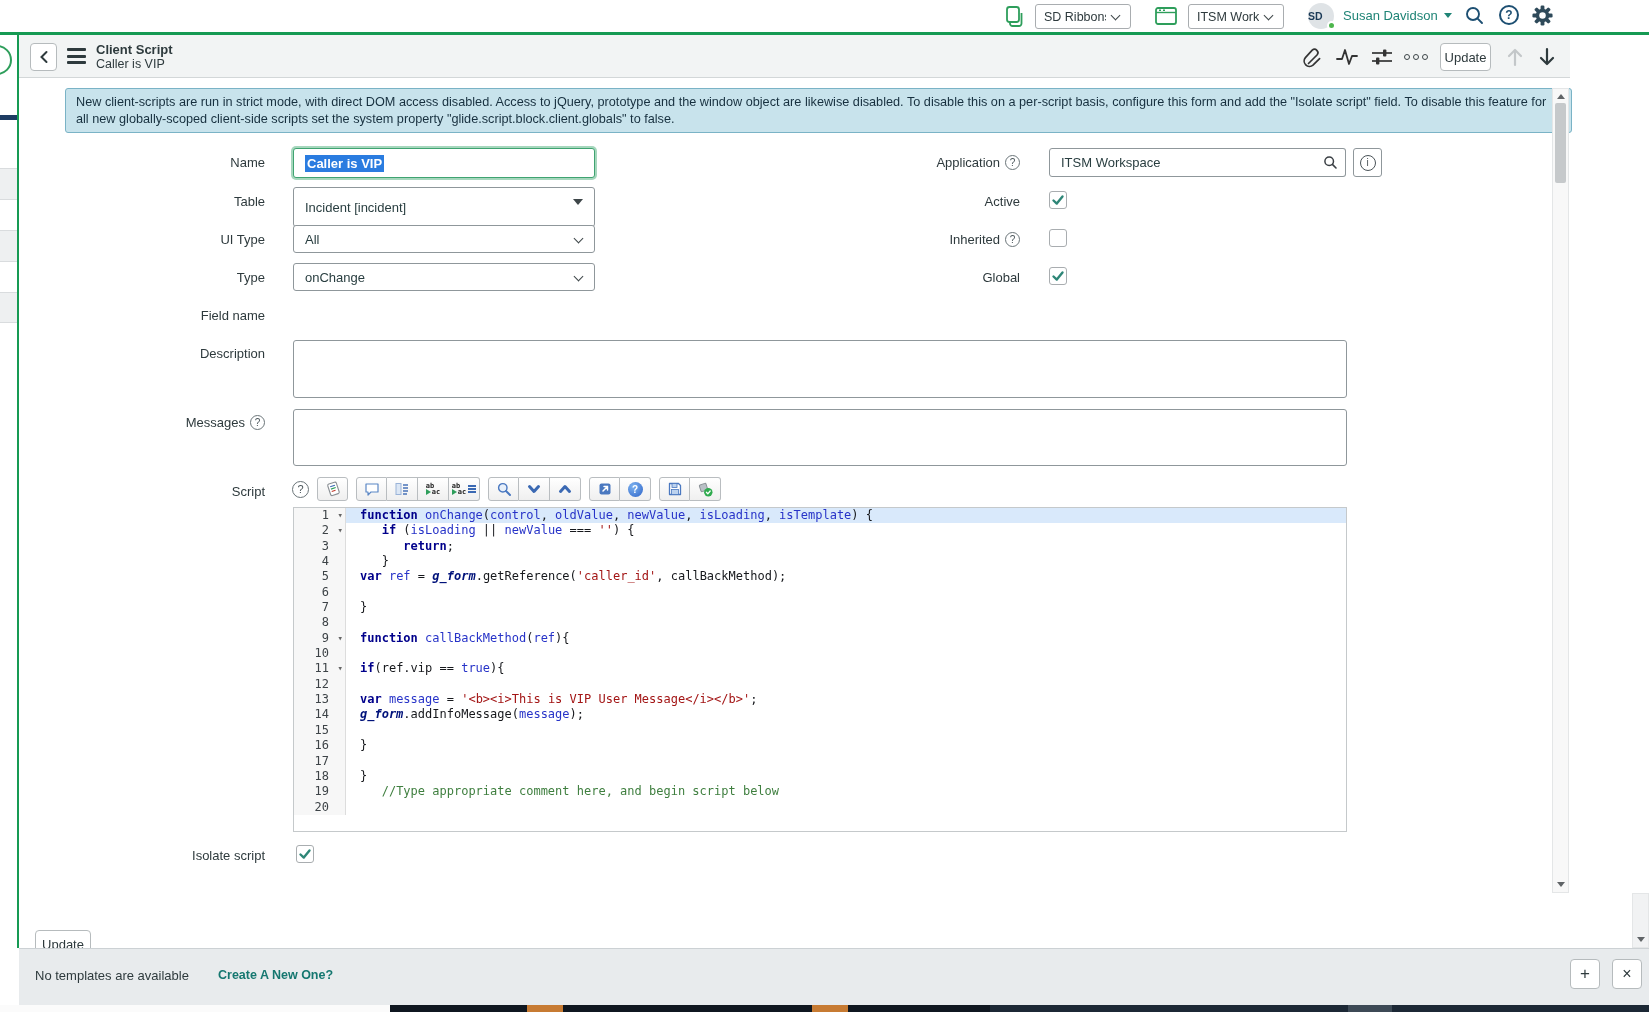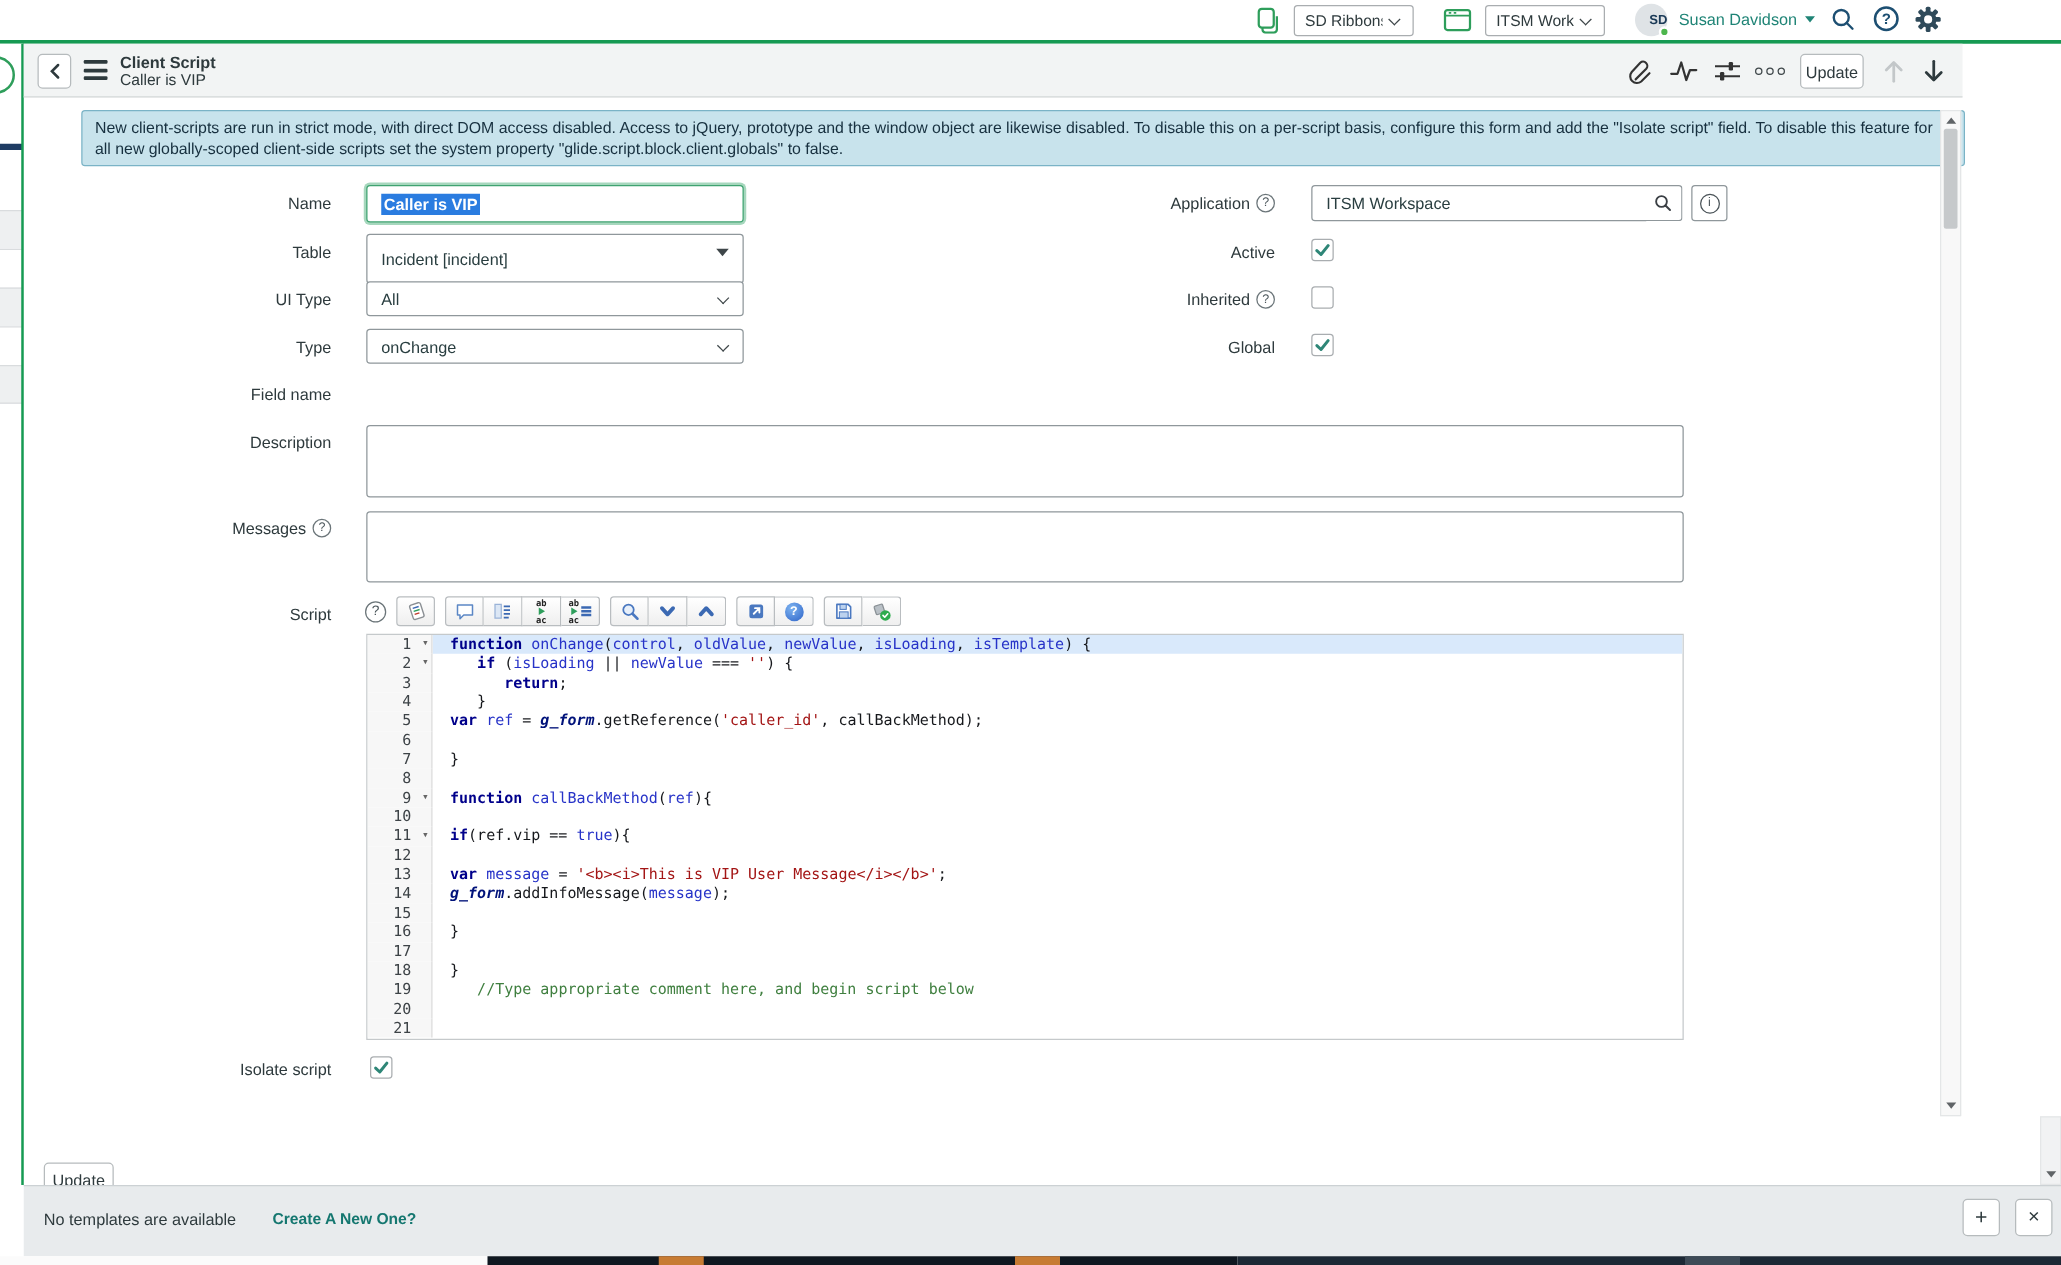--- a/index.html
+++ b/index.html
@@ -10,21 +10,21 @@
 
   
   .topbar { position:absolute; left:0; top:0; width:1649px; height:32px; background:#fff; }
   .sel { position:absolute; top:4px; height:25px; border:1px solid #a9adb0; border-radius:3px; background:#fff;
          display:flex; align-items:center; padding:0 8px; font-size:12.5px; color:#2e3a3d; cursor:pointer; }
   .sel .sel-label { display:inline-block; width:62px; overflow:hidden; white-space:nowrap; }
   .chev { width:7px; height:7px; border-right:1.6px solid #3e4649; border-bottom:1.6px solid #3e4649;
           transform:rotate(45deg); margin:-3px 0 0 6px; flex:0 0 auto; }
   .avatar { position:absolute; left:1308px; top:3px; width:26px; height:26px; border-radius:50%;
             background:#dfe3e6; color:#1b3a57; font-size:10.5px; font-weight:bold;
-            display:flex; align-items:center; justify-content:flex-end; }
+            display:flex; align-items:center; justify-content:flex-start; }
   .avatar .dot { position:absolute; right:-2px; bottom:-1px; width:9px; height:9px; border-radius:50%;
                  background:#4db64d; border:2px solid #fff; }
   .username { position:absolute; left:1343px; top:8px; font-size:13px; color:#1f8476; display:flex; align-items:center; gap:6px; cursor:pointer;}
   .caret-teal { width:0; height:0; border-left:4.5px solid transparent; border-right:4.5px solid transparent; border-top:5px solid #1f8476; }
 
   .brandline { position:absolute; left:0; top:32px; width:1649px; height:3px; background:#169a53; }
 
   
   .leftstrip { position:absolute; left:0; top:35px; width:18px; height:977px; background:#fff; overflow:hidden; }
   .ls-circle { position:absolute; left:-18px; top:10px; width:30px; height:30px; border-radius:50%; border:2px solid #2e9e5b; }
@@ -75,21 +75,21 @@
   .toolbar { position:absolute; left:292px; top:477px; height:24px; display:flex; align-items:center; gap:8px; }
   .tb-group { display:flex; }
   .tb-btn { width:31px; height:24px; border:1px solid #b9bdc0; background:linear-gradient(#ffffff,#efefef);
             display:flex; align-items:center; justify-content:center; cursor:pointer; }
   .tb-group .tb-btn + .tb-btn { border-left:none; }
   .tb-group .tb-btn:first-child { border-radius:3px 0 0 3px; }
   .tb-group .tb-btn:last-child { border-radius:0 3px 3px 0; }
   .tb-btn.single { border-radius:3px; }
   .rep { display:flex; flex-direction:column; align-items:flex-start; line-height:6px;
          font-family:"DejaVu Sans Mono",monospace; font-size:7px; font-weight:bold; color:#222; }
-  .rep-b { display:flex; align-items:center; gap:1px;flex-direction:column; }
+  .rep-b { display:flex; align-items:center; gap:1px; }
   .arr-g { width:0; height:0; border-top:3px solid transparent; border-bottom:3px solid transparent; border-left:5px solid #2e9e5b; }
   .mini-lines { display:flex; flex-direction:column; gap:1.5px; margin-left:2px; }
   .mini-lines i { width:8px; height:1.5px; background:#3b69b3; display:block; }
   .sphere { width:15px; height:15px; border-radius:50%; background:radial-gradient(circle at 35% 30%, #7db3f0, #2d63c8);
             color:#fff; font-size:10px; font-weight:bold; display:flex; align-items:center; justify-content:center; }
   .sphere i { font-style:normal; }
 
   
   .editor { position:absolute; left:293px; top:507px; width:1054px; height:325px; border:1px solid #c5c9cb; background:#fff; overflow:hidden; }
   .cm-row { display:flex; height:15.35px; font-family:"DejaVu Sans Mono",monospace; font-size:12px; line-height:15.35px; }
@@ -553,26 +553,20 @@
             <span class="cm-num">19</span>
           </div>
           <div class="cm-code"><span class="tk-pl">   </span><span class="tk-cm">//Type appropriate comment here, and begin script below</span></div>
         </div>
         <div class="cm-row">
           <div class="cm-gut">
             <span class="cm-num">20</span>
           </div>
           <div class="cm-code"></div>
         </div>
-        <div class="cm-row">
-          <div class="cm-gut">
-            <span class="cm-num">21</span>
-          </div>
-          <div class="cm-code"></div>
-        </div>
       </div>
   </div>
 
   <div class="flabel" style="top:848px">
       <span>Isolate script</span>
     </div>
   <div class="checkbox" style="left:296px;top:845px">
     <svg width="14" height="14" viewBox="0 0 14 14">
       <polyline points="2.5,7.5 5.8,10.6 11.5,3.5" fill="none" stroke="#2e8677" stroke-width="2.4" stroke-linecap="round" stroke-linejoin="round"></polyline>
     </svg>

